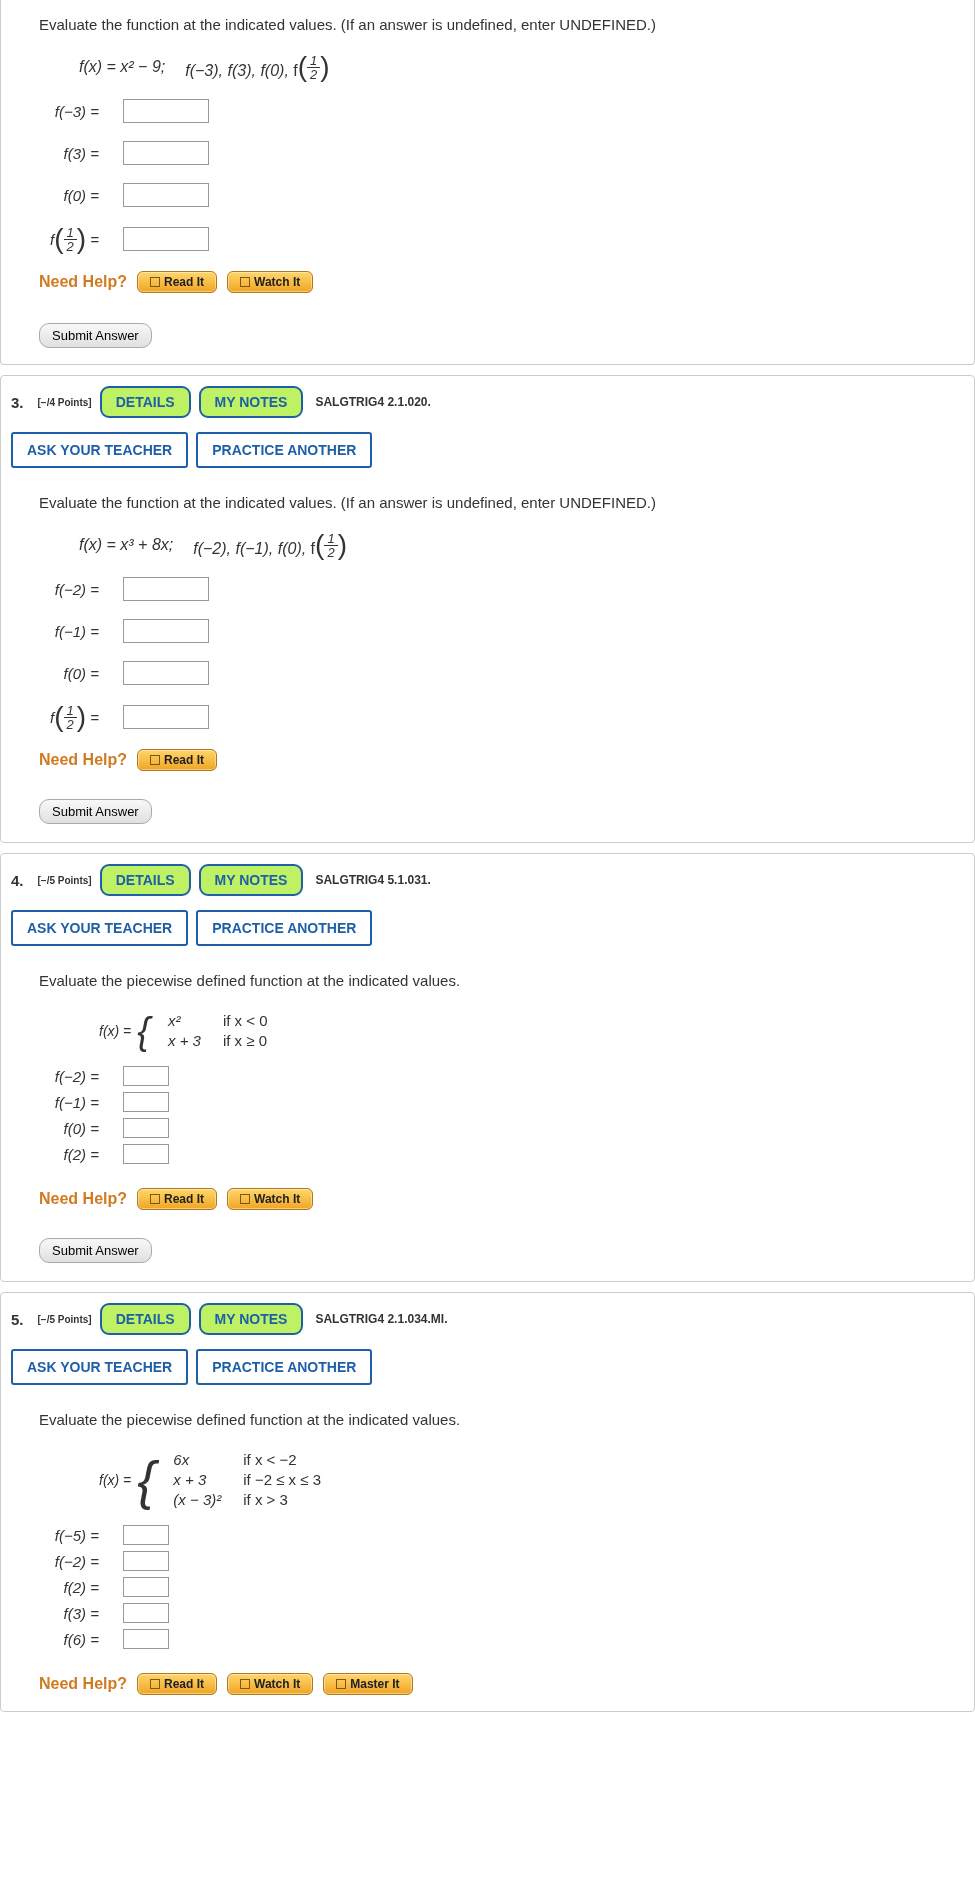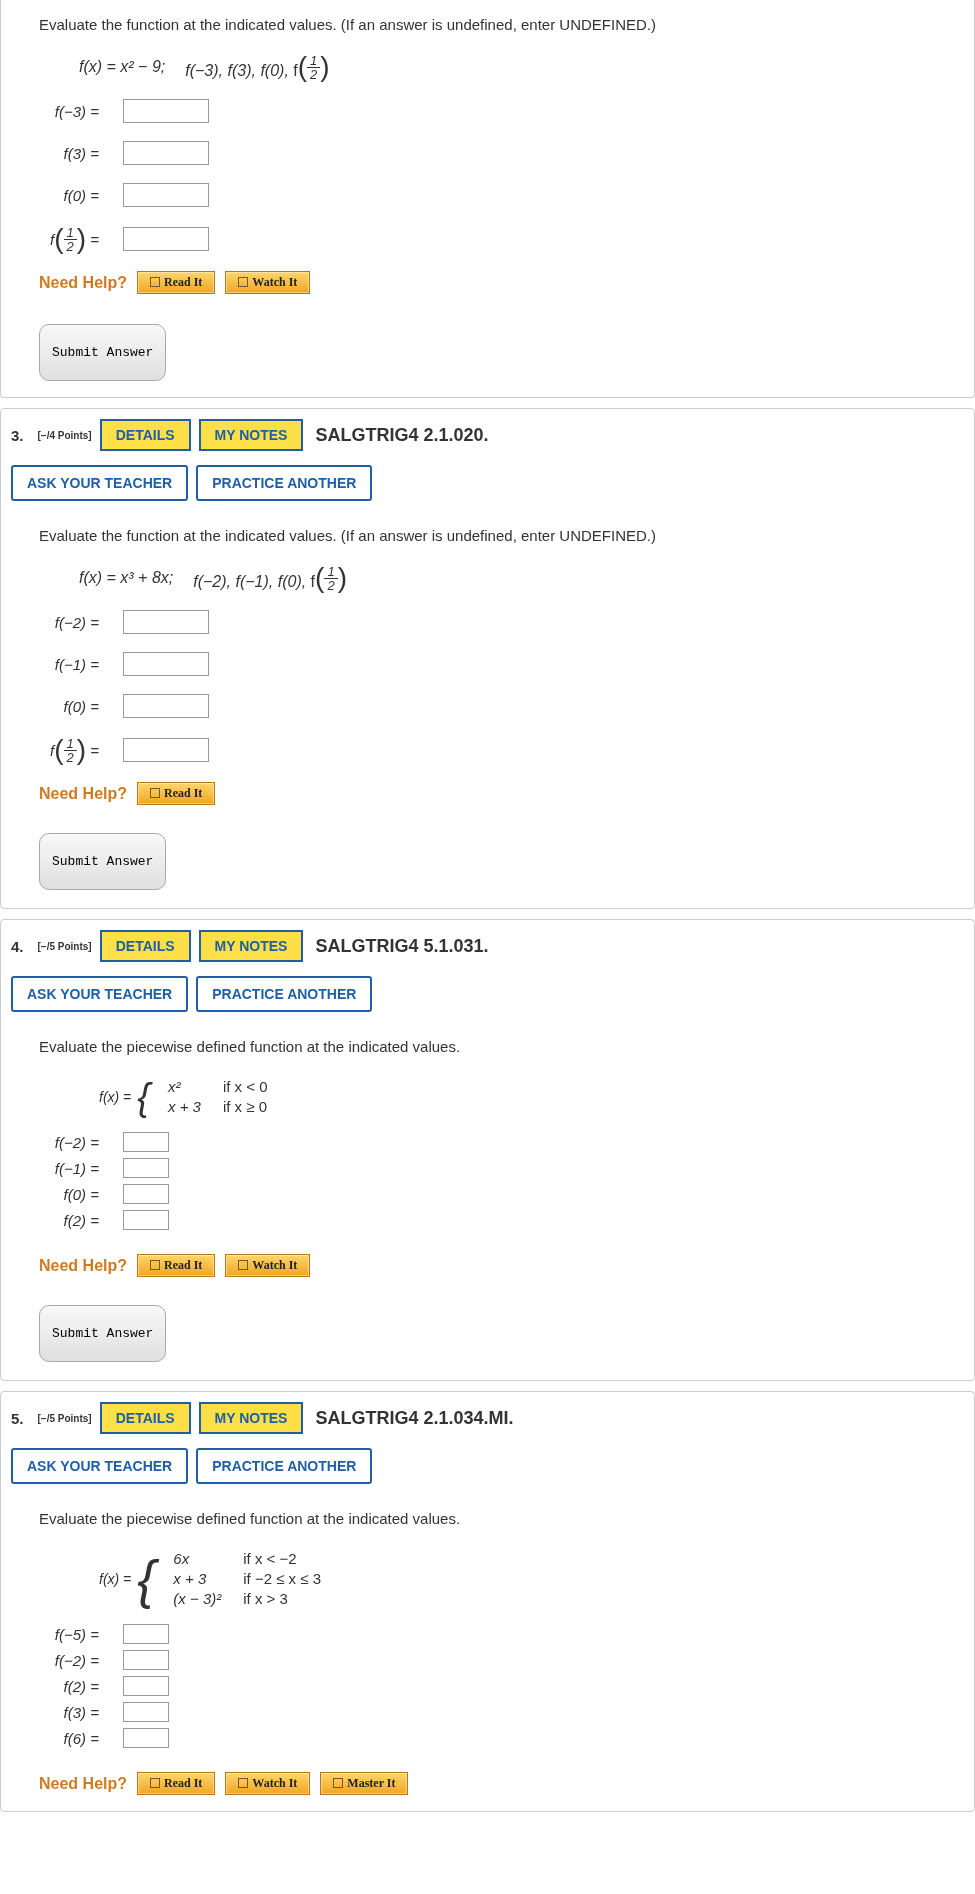--- a/index.html
+++ b/index.html
@@ -27,42 +27,42 @@
       font-size: 15px;
       margin-right: 6px;
     }
     .points {
       font-weight: bold;
       font-size: 10px;
     }
     .btn-outline {
       border: 2px solid #1e5fa8;
       color: #1e5fa8;
-      background: #fde047;
+      background: #bef264;
       padding: 6px 14px;
       font-weight: bold;
       font-size: 14px;
-      border-radius: 0;
+      border-radius: 9px;
       cursor: pointer;
       font-family: inherit;
     }
     .btn-ask, .btn-practice {
       border: 2px solid #1e5fa8;
       color: #1e5fa8;
       background: #fff;
       padding: 8px 14px;
       font-weight: bold;
       font-size: 14px;
       border-radius: 3px;
       cursor: pointer;
       font-family: inherit;
     }
     .ref {
       font-weight: bold;
-      font-size: 18px;
+      font-size: 12px;
       margin-left: 4px;
     }
     .secondary-buttons {
       padding: 4px 10px 10px 10px;
       display: flex;
       gap: 8px;
     }
     .problem-body {
       padding: 16px 38px 16px 38px;
     }
@@ -103,50 +103,50 @@
       font-weight: bold;
       font-size: 16px;
       display: flex;
       align-items: center;
       gap: 10px;
       margin-top: 8px;
     }
     .help-btn {
       background: linear-gradient(#ffd66b, #f0a524);
       border: 1px solid #b07a1a;
-      border-radius: 0;
+      border-radius: 6px;
       padding: 3px 12px;
       font-size: 12px;
       font-weight: bold;
       color: #222;
       cursor: pointer;
-      font-family: Liberation Serif, serif;
+      font-family: Liberation Sans, sans-serif;
       box-shadow: inset 0 0 0 1px rgba(255,255,255,0.4);
       text-align: right;
     }
     .help-btn .square {
       display: inline-block;
       width: 10px;
       height: 10px;
       border: 1px solid #7a5810;
       margin-right: 4px;
       vertical-align: -1px;
       background: transparent;
     }
     .submit-row {
       padding: 12px 38px 18px 38px;
     }
     .submit-btn {
       background: linear-gradient(#f8f8f8, #e0e0e0);
       border: 1px solid #aaa;
       border-radius: 10px;
-      padding: 20px 12px;
+      padding: 4px 12px;
       font-size: 13px;
       cursor: pointer;
-      font-family: Liberation Mono, monospace;
+      font-family: Liberation Sans, sans-serif;
     }
     .fraction {
       display: inline-flex;
       flex-direction: column;
       align-items: center;
       vertical-align: middle;
       font-size: 13px;
       line-height: 1;
     }
     .fraction .num { border-bottom: 1px solid #333; padding: 0 3px; }

